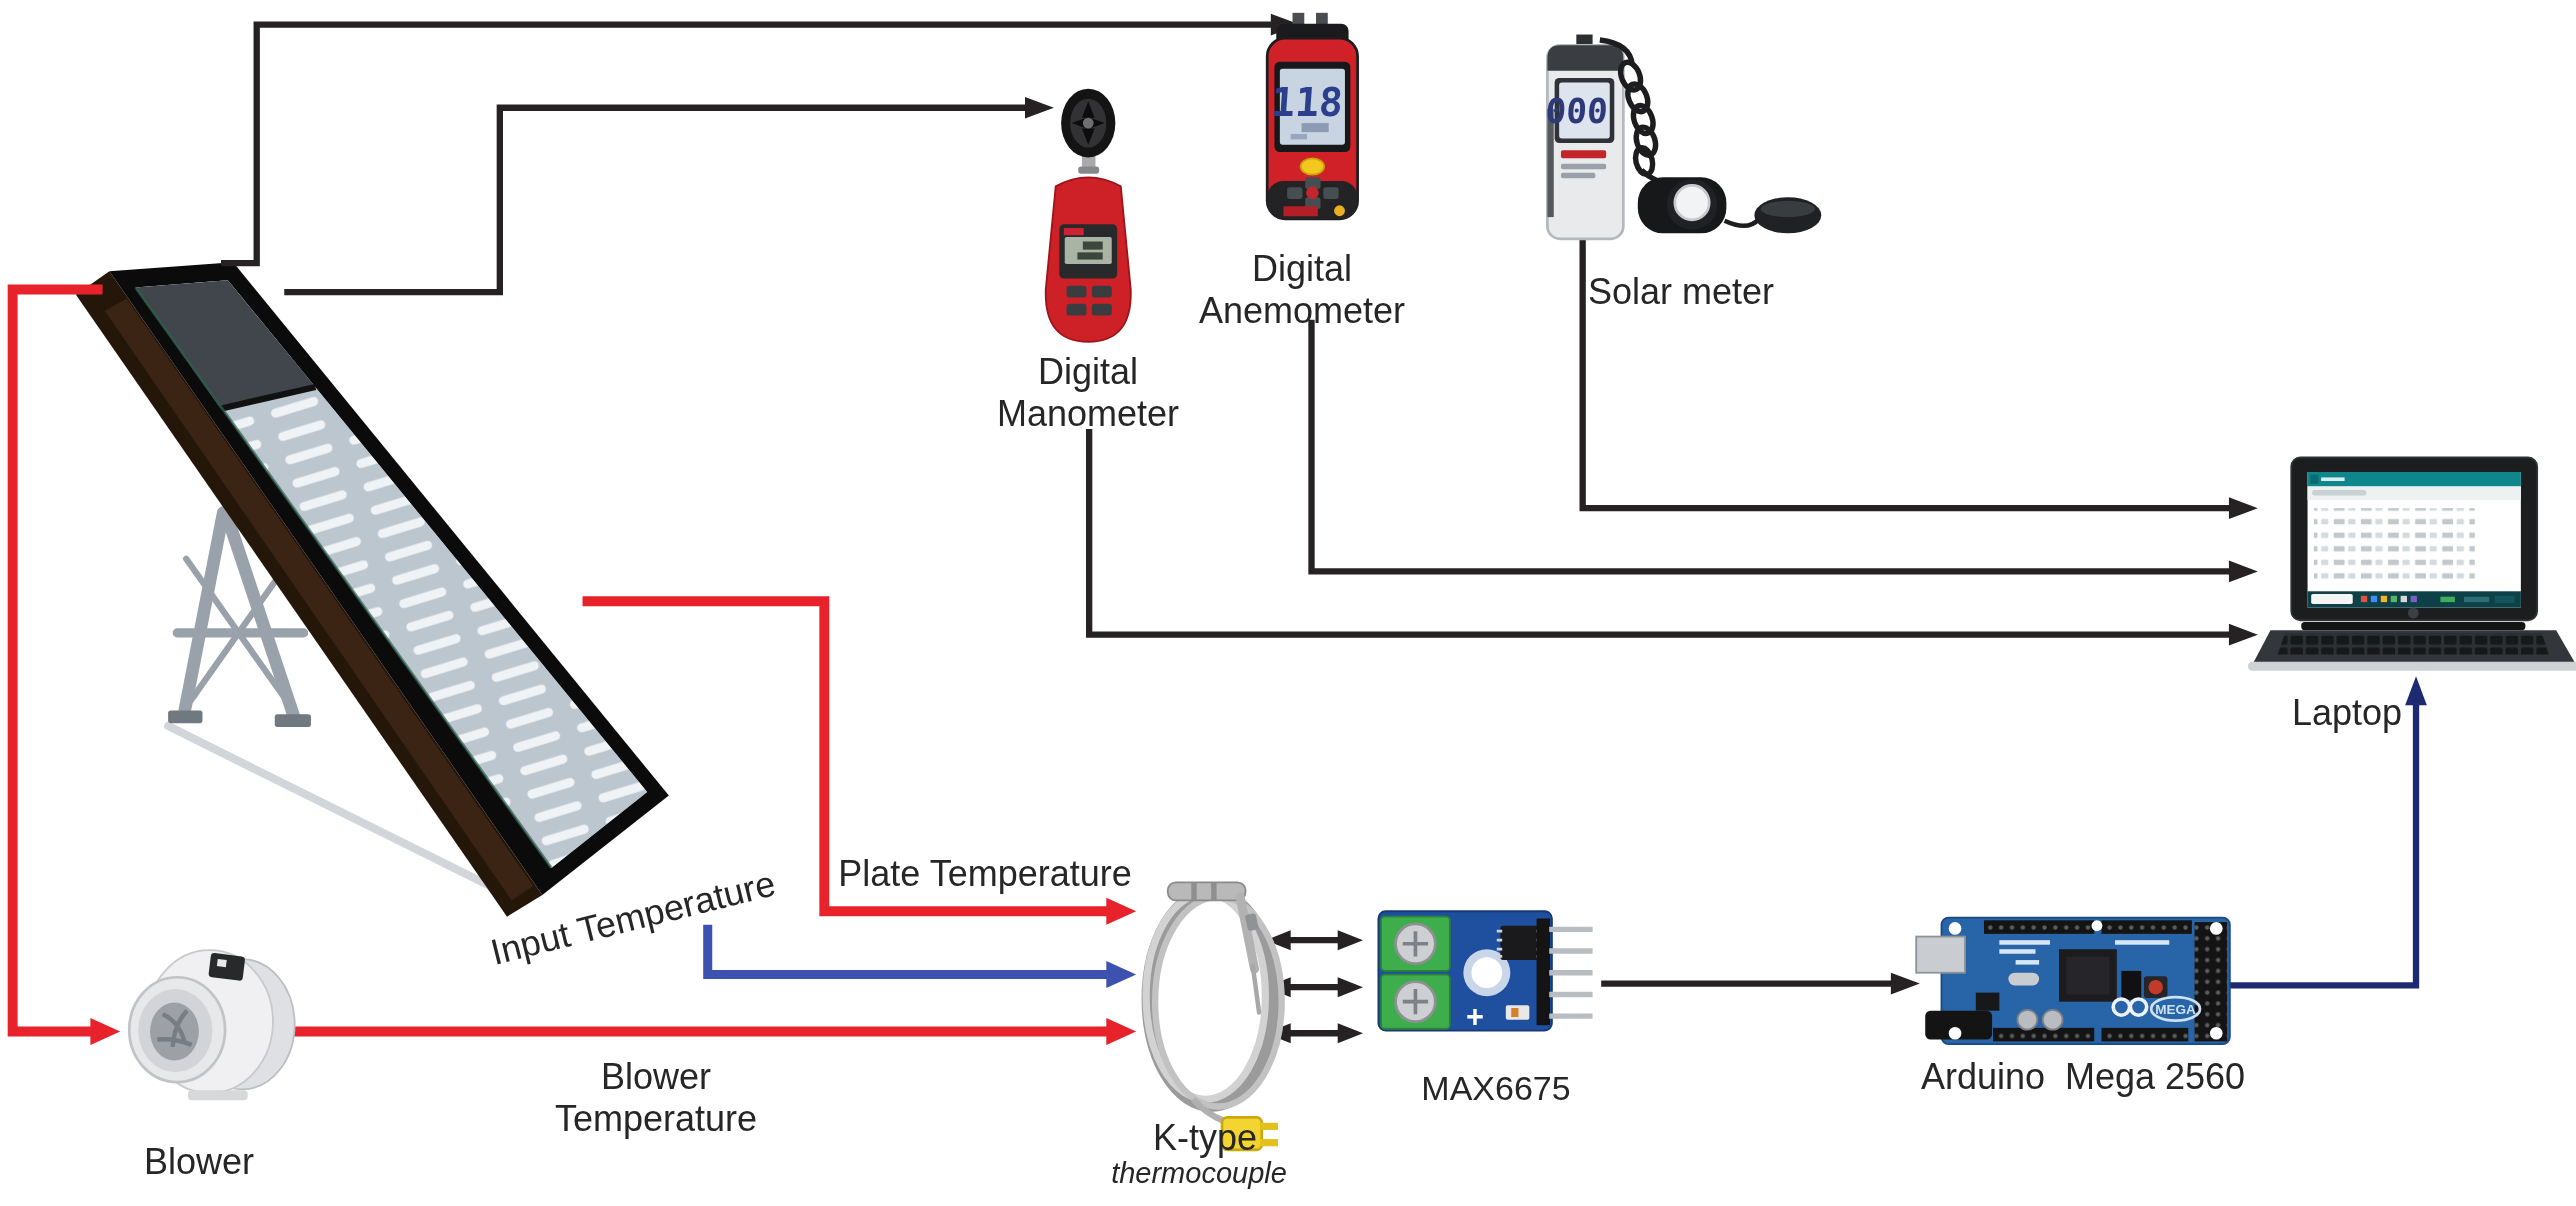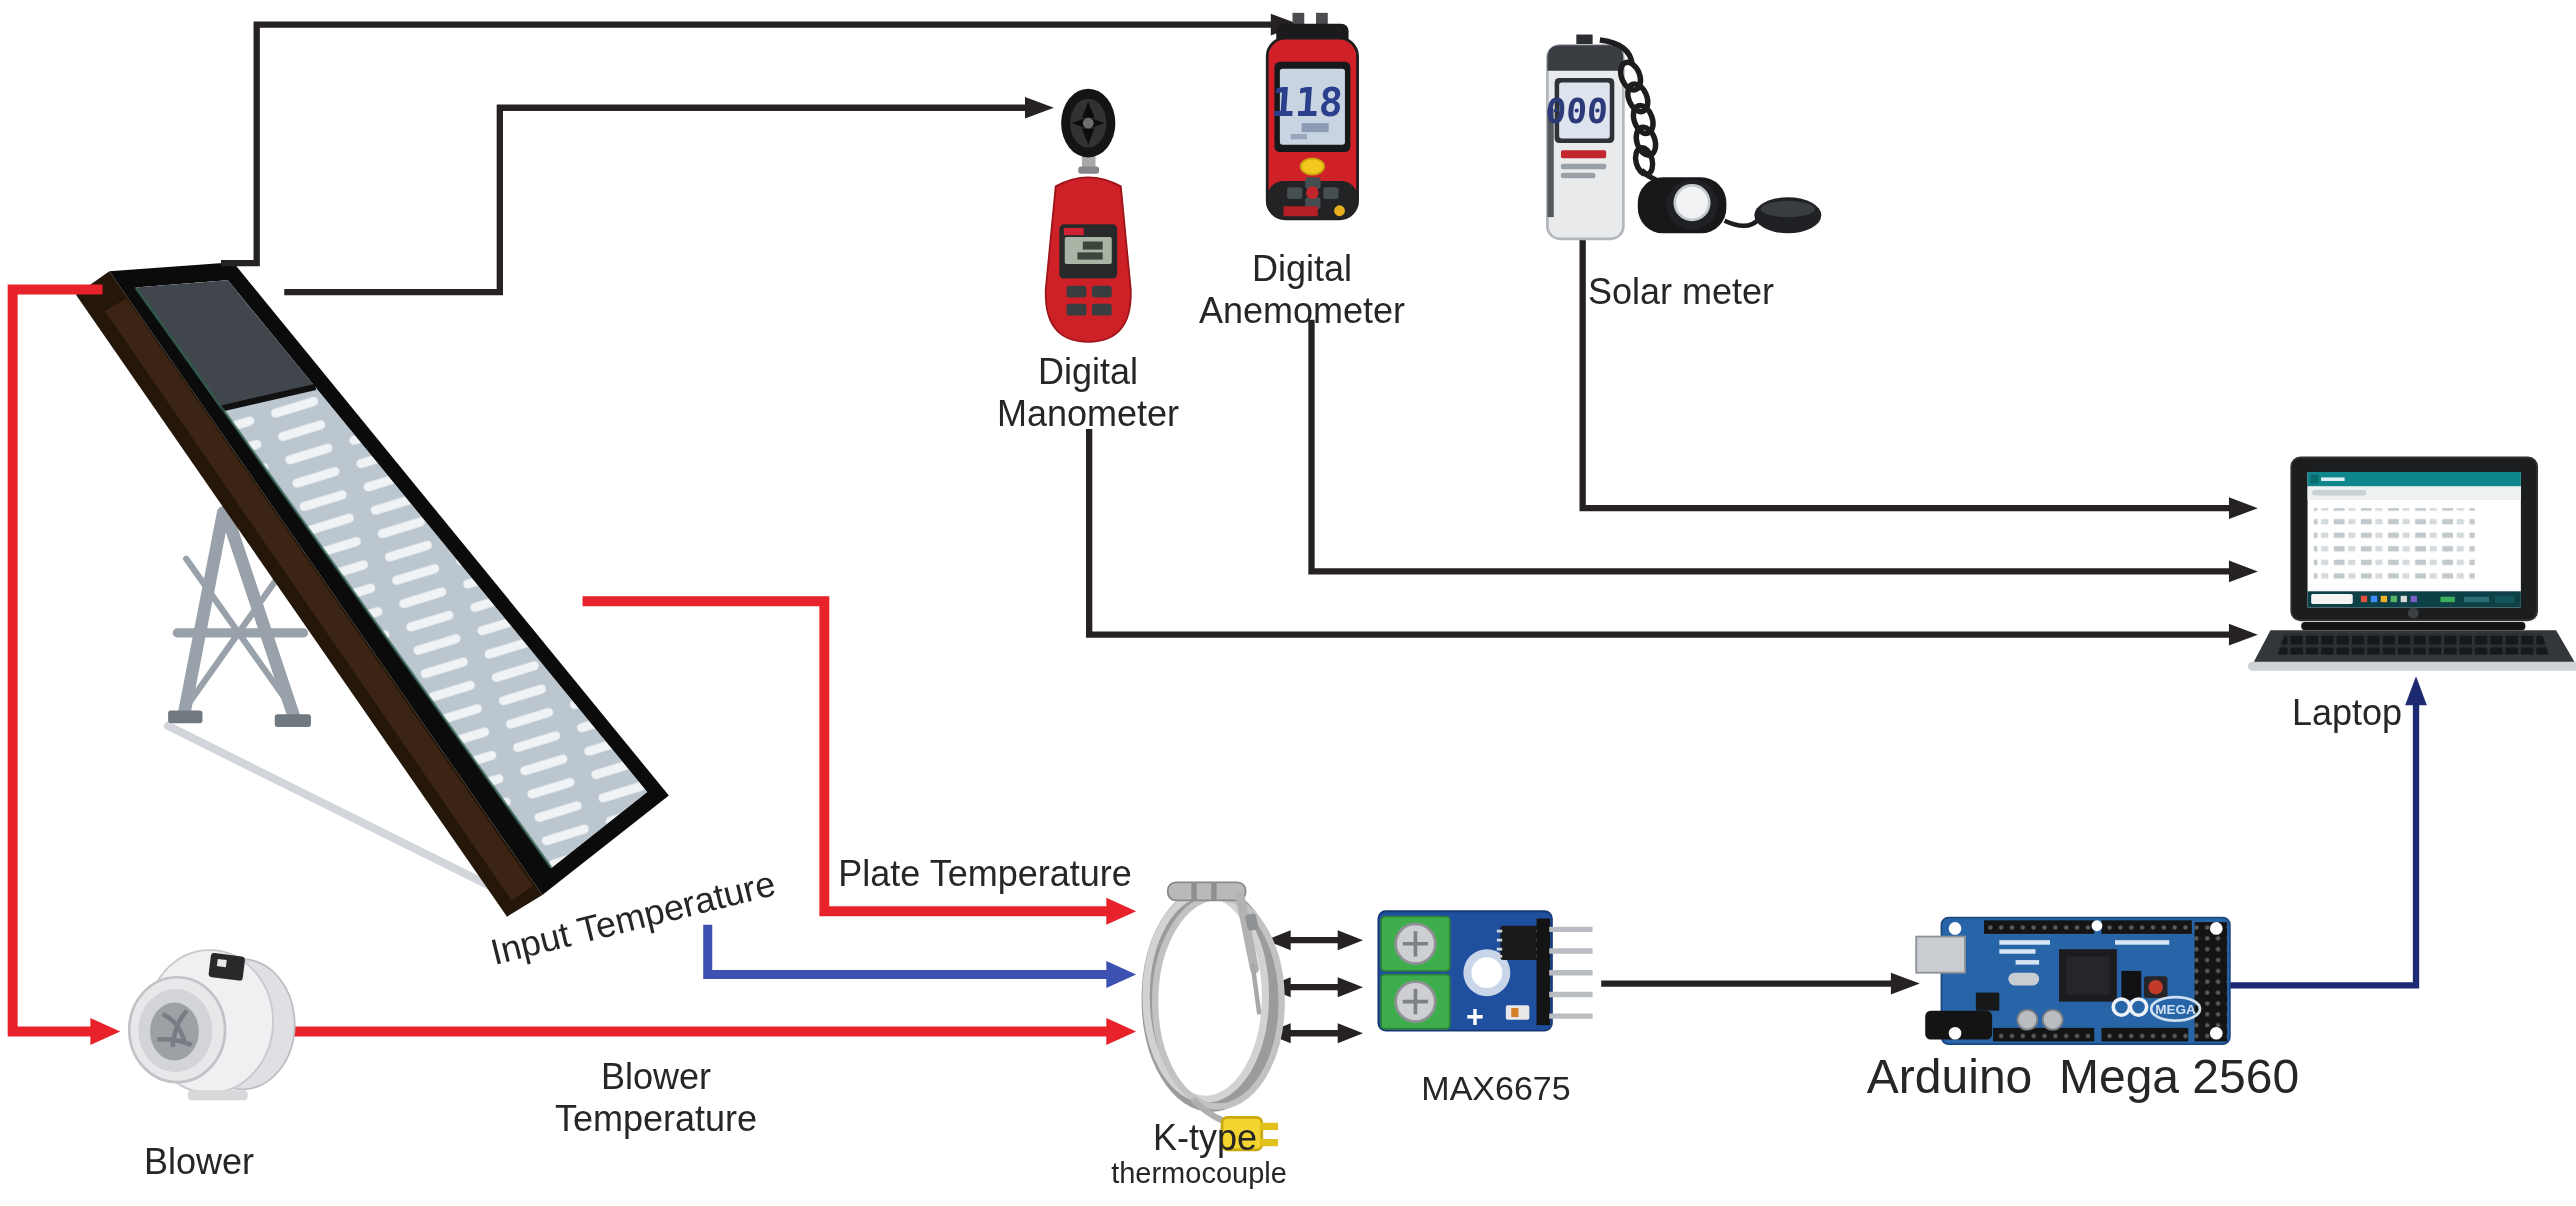--- a/index.html
+++ b/index.html
@@ -1,21 +1,21 @@
 <!DOCTYPE html>
 <html style="--c-line: #262223; --c-red: #e8222b; --c-blue: #3c51b0; --c-navy: #1d2a72; --c-teal: #0e868c; --c-arduino_blue: #2764a8; --c-module_blue: #1f4f9f; --c-terminal_green: #3eae4c; --c-connector_yellow: #f2d22e; --c-lcd: #ccd6e4;font-size:14.5px"><head>
 <meta charset="utf-8">
 <style>
   html,body{margin:0;padding:0;background:#ffffff;}
   #canvas{position:relative;width:2576px;height:1207px;background:#fff;overflow:hidden;
           font-family:"Liberation Sans", sans-serif;}
   svg{position:absolute;left:0;top:0;}
   .lbl{position:absolute;font-size:36px;color:#262626;text-align:center;
        transform:translate(-50%,0);line-height:42px;white-space:nowrap;}
-  .lbl-small{font-size:29px;}
+  .lbl-small{font-size:29px;font-style:italic;}
   .lbl-big{font-size:34px;}
   .lbl-rot{transform:translate(-50%,-50%) rotate(-14deg);}
   .lbl-pre{white-space:pre;}
   
   .sk-line{stroke:var(--c-line);}
   .sk-red{stroke:var(--c-red);}
   .sk-blue{stroke:var(--c-blue);}
   .sk-navy{stroke:var(--c-navy);}
   .fl-line{fill:var(--c-line);}
   .fl-red{fill:var(--c-red);}
@@ -347,16 +347,16 @@
 <div class="lbl" style="left:656px;top:1056px">
   <div>Blower</div>
   <div>Temperature</div>
 </div>
 
 <div class="lbl" style="left:1205px;top:1117px">K-type</div>
 <div class="lbl lbl-small" style="left:1199px;top:1152px">thermocouple</div>
 
 <div class="lbl lbl-big" style="left:1496px;top:1067px">MAX6675</div>
 
-<div class="lbl lbl-big lbl-pre" style="left:2083px;top:1056px;font-size:48px">Arduino  Mega 2560</div>
+<div class="lbl lbl-big lbl-pre" style="left:2083px;top:1056px;font-size:36px">Arduino  Mega 2560</div>
 
 </div>
 
 
 </body></html>

